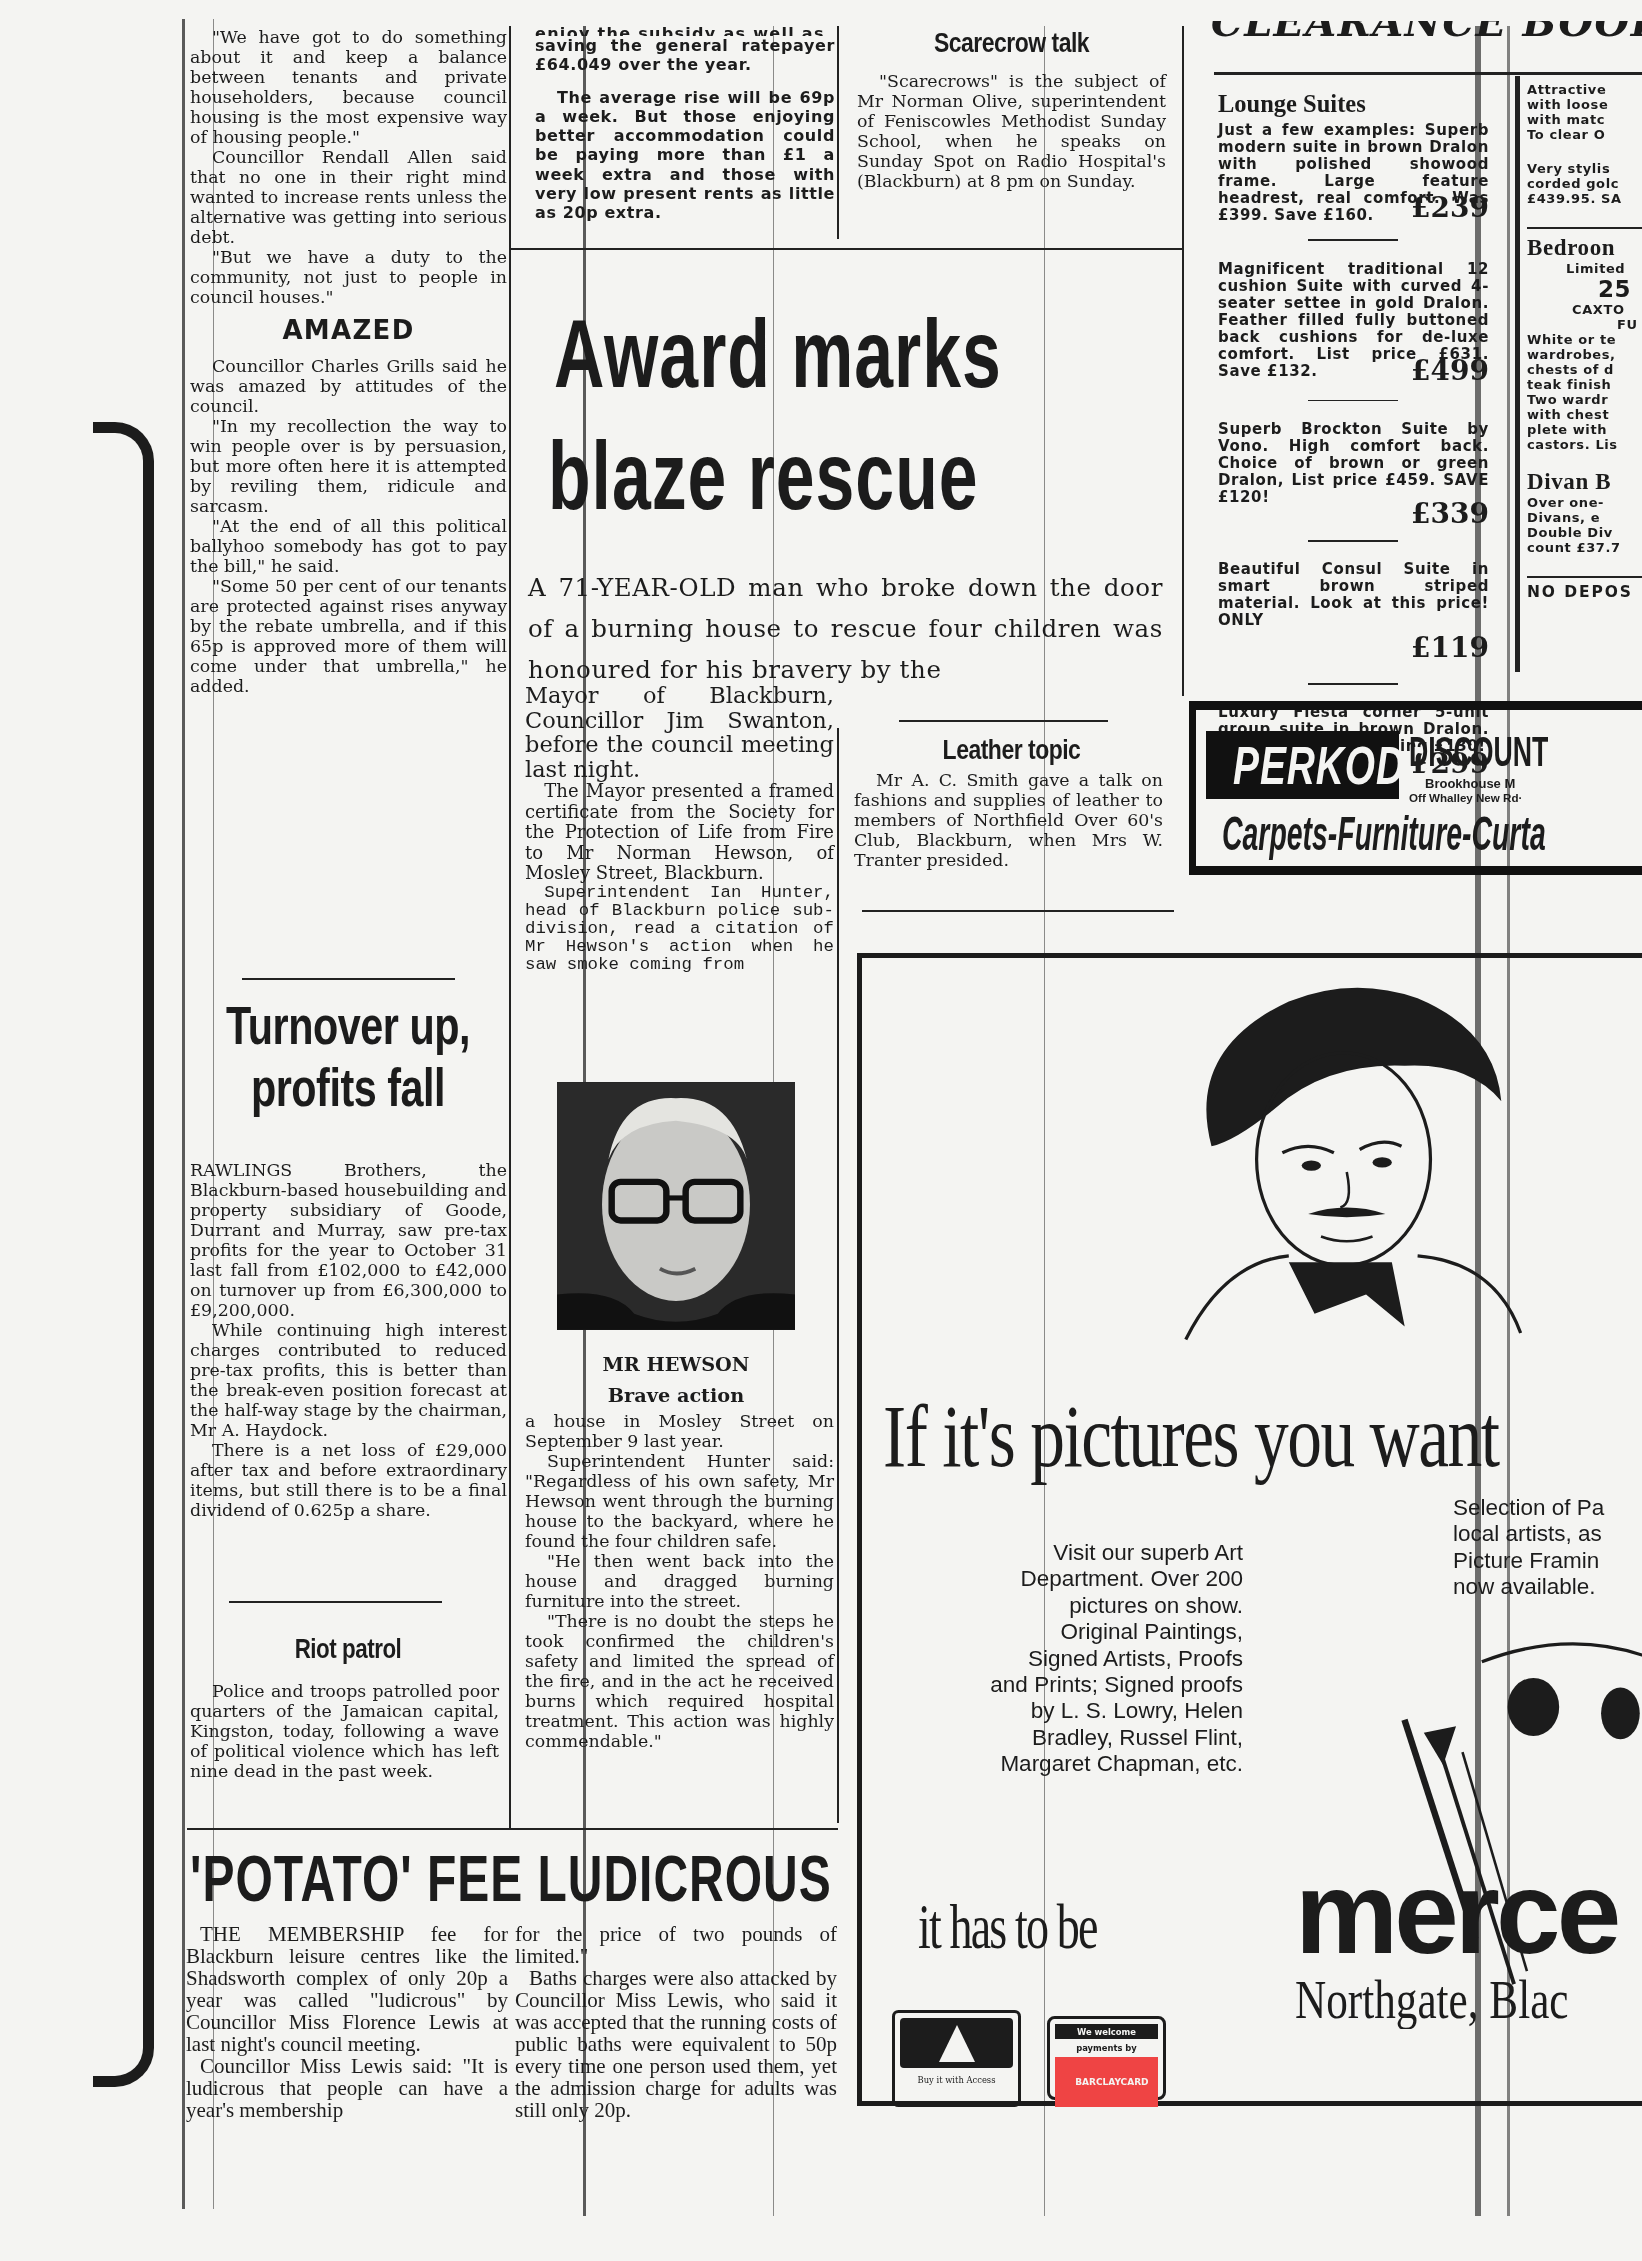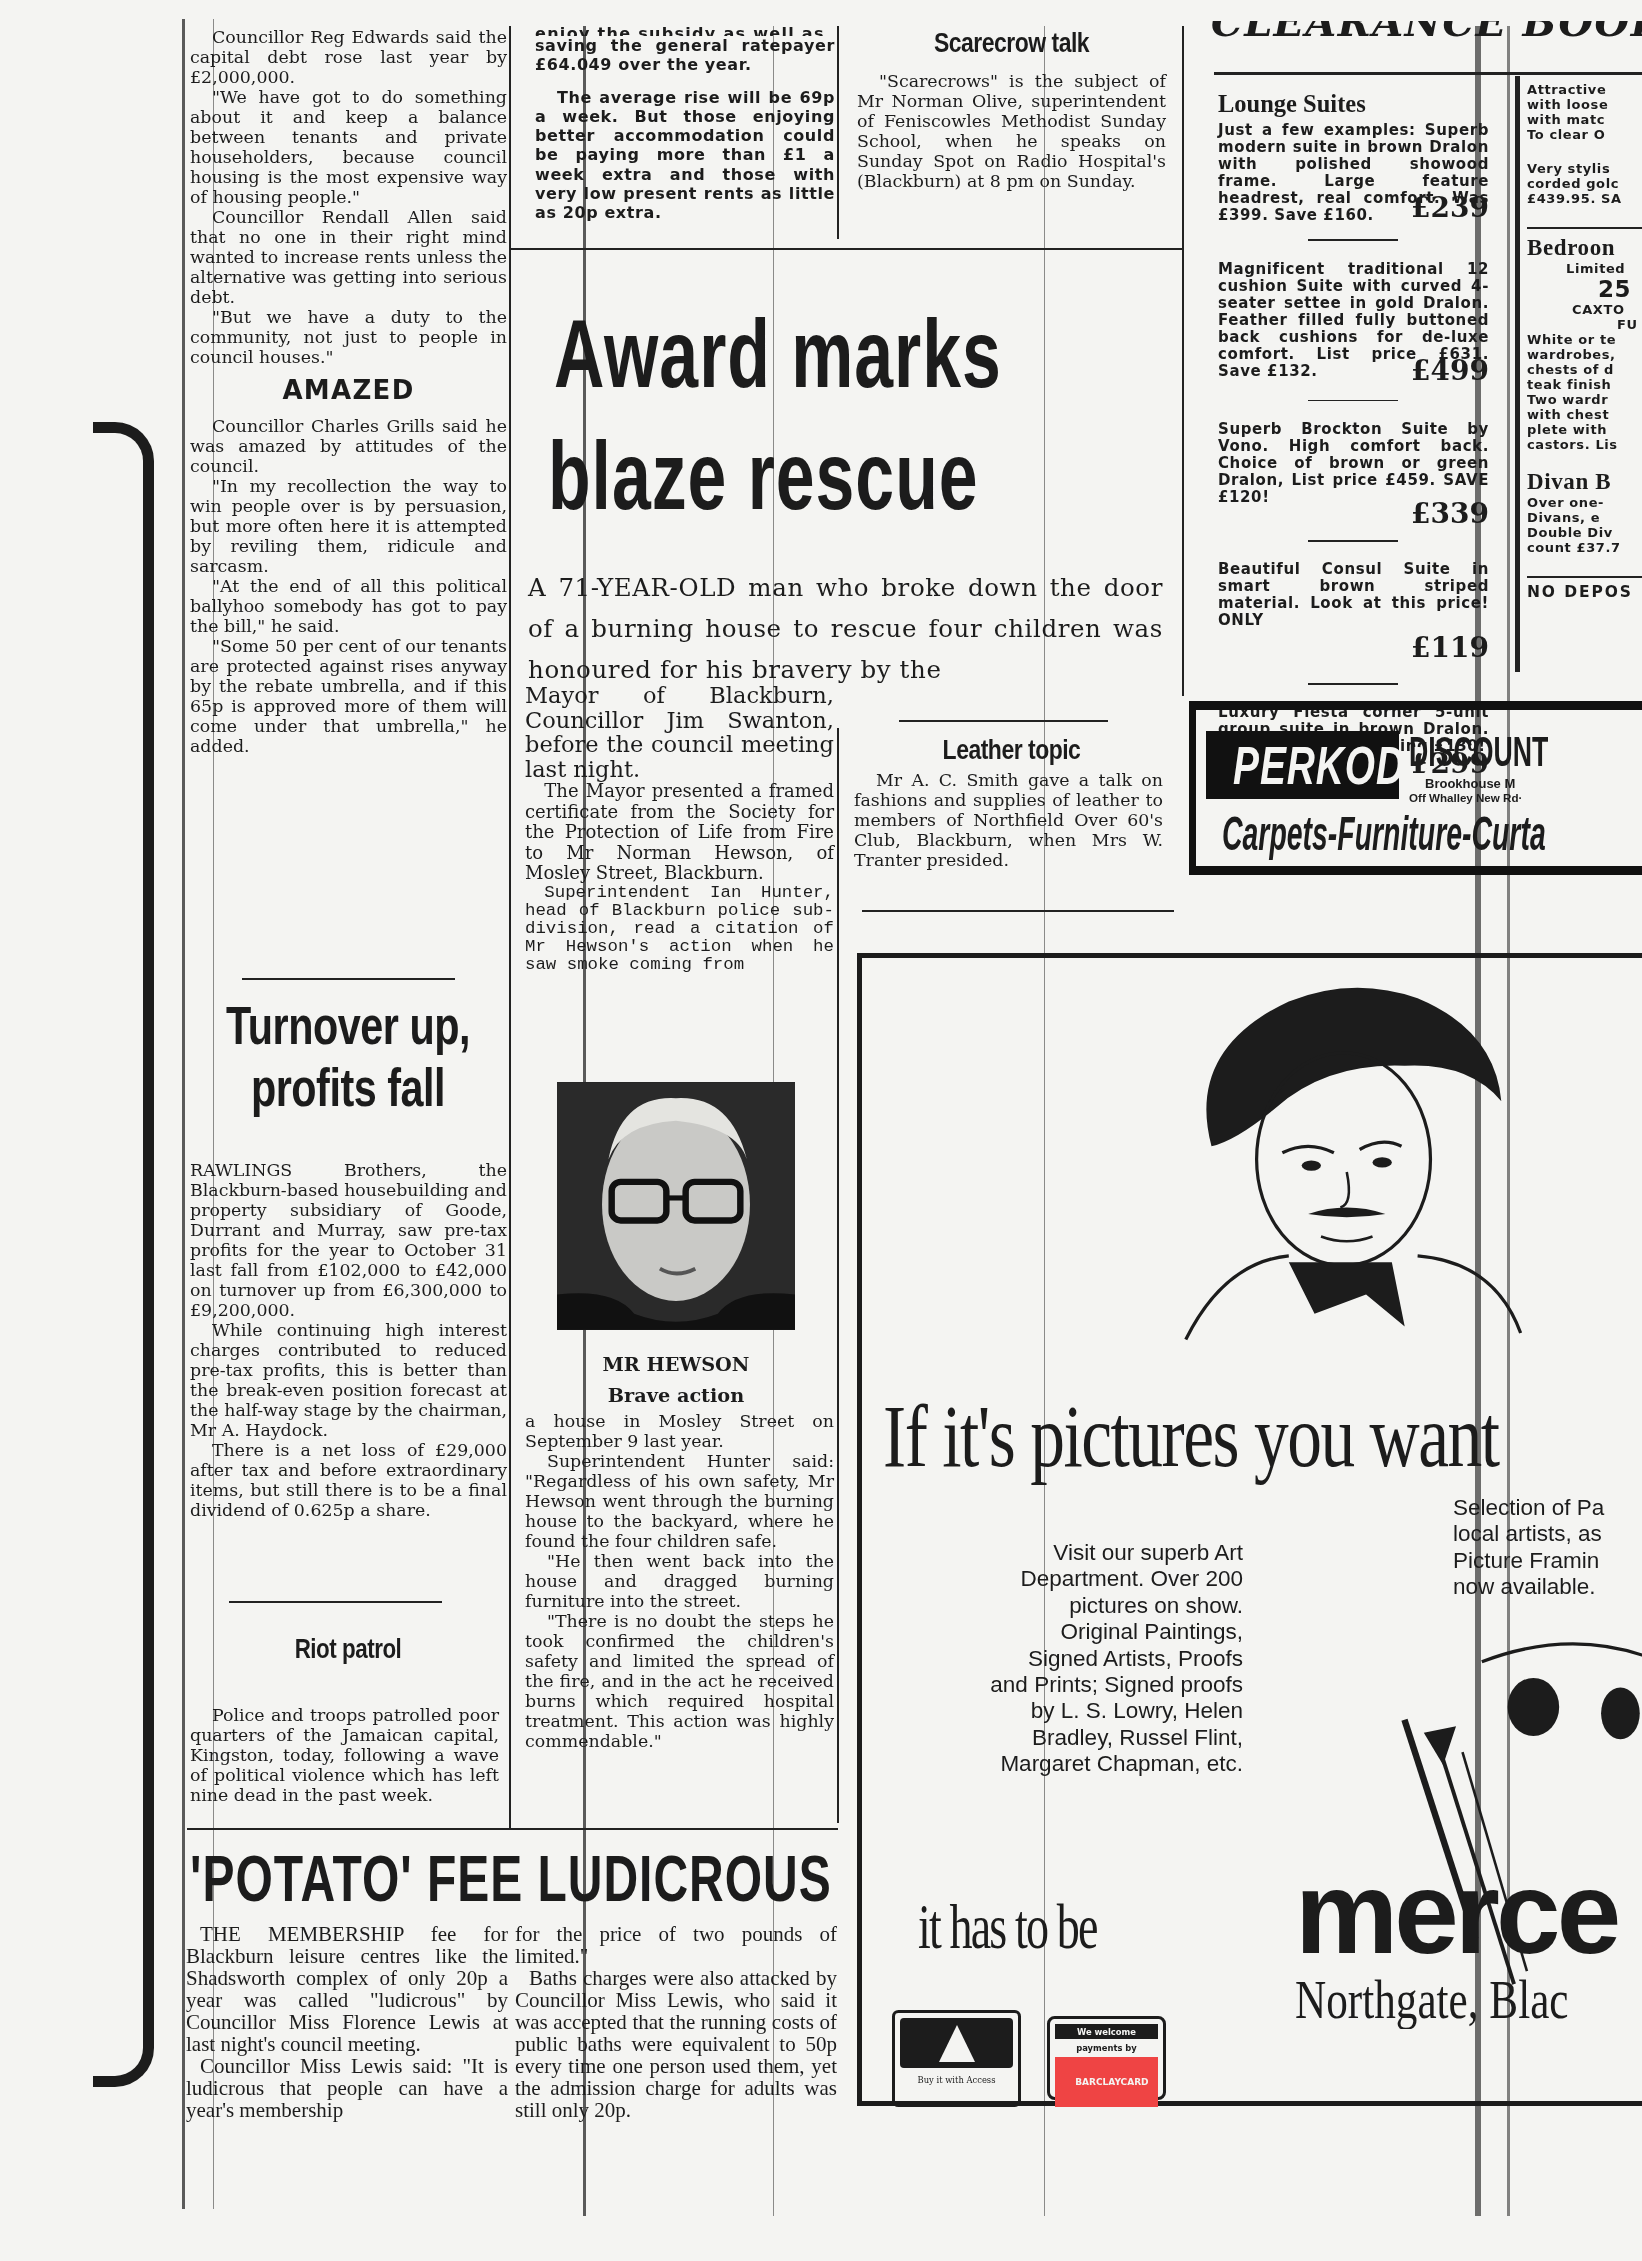--- a/index.html
+++ b/index.html
@@ -29,21 +29,20 @@
 <div class="vline" style="left:1044px;top:26px;height:2190px;"></div>
 <div class="vline" style="left:1475px;top:26px;height:2190px;width:5.8px;opacity:.7;"></div>
 <div class="vline" style="left:1507px;top:26px;height:2190px;width:2.6px;opacity:.6;"></div>
 
 <div class="rule" style="left:509px;top:26px;width:1.9px;height:1804px;"></div>
 <div class="rule" style="left:837px;top:26px;width:1.9px;height:213px;"></div>
 <div class="rule" style="left:1182px;top:26px;width:1.9px;height:670px;"></div>
 <div class="rule" style="left:837px;top:728px;width:1.9px;height:1095px;"></div>
 
 <div class="abs body-text" style="left:190px;top:27px;width:317px;">
-  <p>Councillor Reg Edwards said the capital debt rose last year by £2,000,000.</p>
   <p>"We have got to do something about it and keep a balance between tenants and private householders, because council housing is the most expensive way of housing people."</p>
   <p>Councillor Rendall Allen said that no one in their right mind wanted to increase rents unless the alternative was getting into serious debt.</p>
   <p>"But we have a duty to the community, not just to people in council houses."</p>
   <div class="bold-sans" style="text-align:center;font-size:26px;letter-spacing:1.3px;margin:13px 0 15.5px;">AMAZED</div>
   <p>Councillor Charles Grills said he was amazed by attitudes of the council.</p>
   <p>"In my recollection the way to win people over is by persuasion, but more often here it is attempted by reviling them, ridicule and sarcasm.</p>
   <p>"At the end of all this political ballyhoo somebody has got to pay the bill," he said.</p>
   <p>"Some 50 per cent of our tenants are protected against rises anyway by the rebate umbrella, and if this 65p is approved more of them will come under that umbrella," he added.</p>
 </div>
 <div class="rule" style="left:242px;top:978px;width:213px;height:1.9px;"></div>
@@ -53,21 +52,21 @@
   <div class="cond-head" style="font-size:53px;line-height:62px;transform:scaleX(.78);transform-origin:center;white-space:nowrap;">profits fall</div>
 </div>
 <div class="abs body-text" style="left:190px;top:1160px;width:317px;">
   <p class="noind">RAWLINGS Brothers, the Blackburn-based housebuilding and property subsidiary of Goode, Durrant and Murray, saw pre-tax profits for the year to October 31 last fall from £102,000 to £42,000 on turnover up from £6,300,000 to £9,200,000.</p>
   <p>While continuing high interest charges contributed to reduced pre-tax profits, this is better than the break-even position forecast at the half-way stage by the chairman, Mr A. Haydock.</p>
   <p>There is a net loss of £29,000 after tax and before extraordinary items, but still there is to be a final dividend of 0.625p a share.</p>
 </div>
 <div class="rule" style="left:229px;top:1601px;width:213px;height:1.9px;"></div>
 
 <div class="abs cond-head" style="left:190px;top:1633px;width:316px;text-align:center;font-size:28px;transform:scaleX(.8);transform-origin:center;">Riot patrol</div>
-<div class="abs body-text" style="left:190px;top:1681px;width:309px;margin-top:24px;">
+<div class="abs body-text" style="left:190px;top:1681px;width:309px;">
   <p>Police and troops patrolled poor quarters of the Jamaican capital, Kingston, today, following a wave of political violence which has left nine dead in the past week.</p>
 </div>
 <div class="rule" style="left:187px;top:1828px;width:651px;height:1.9px;"></div>
 
 <div class="abs" style="left:535px;top:27px;width:300px;">
   <div class="bold-sans" style="font-size:16px;line-height:13px;height:9px;overflow:hidden;letter-spacing:1.3px;text-align:justify;">enjoy the subsidy as well as</div>
   <div class="bold-sans" style="font-size:16px;line-height:19.3px;text-align:justify;letter-spacing:0.6px;">saving the general ratepayer £64.049 over the year.</div>
   <div class="bold-sans" style="font-size:16px;line-height:19.3px;text-align:justify;letter-spacing:0.6px;text-indent:22px;margin-top:13px;">The average rise will be 69p a week. But those enjoying better accommodation could be paying more than £1 a week extra and those with very low present rents as little as 20p extra.</div>
 </div>
 

